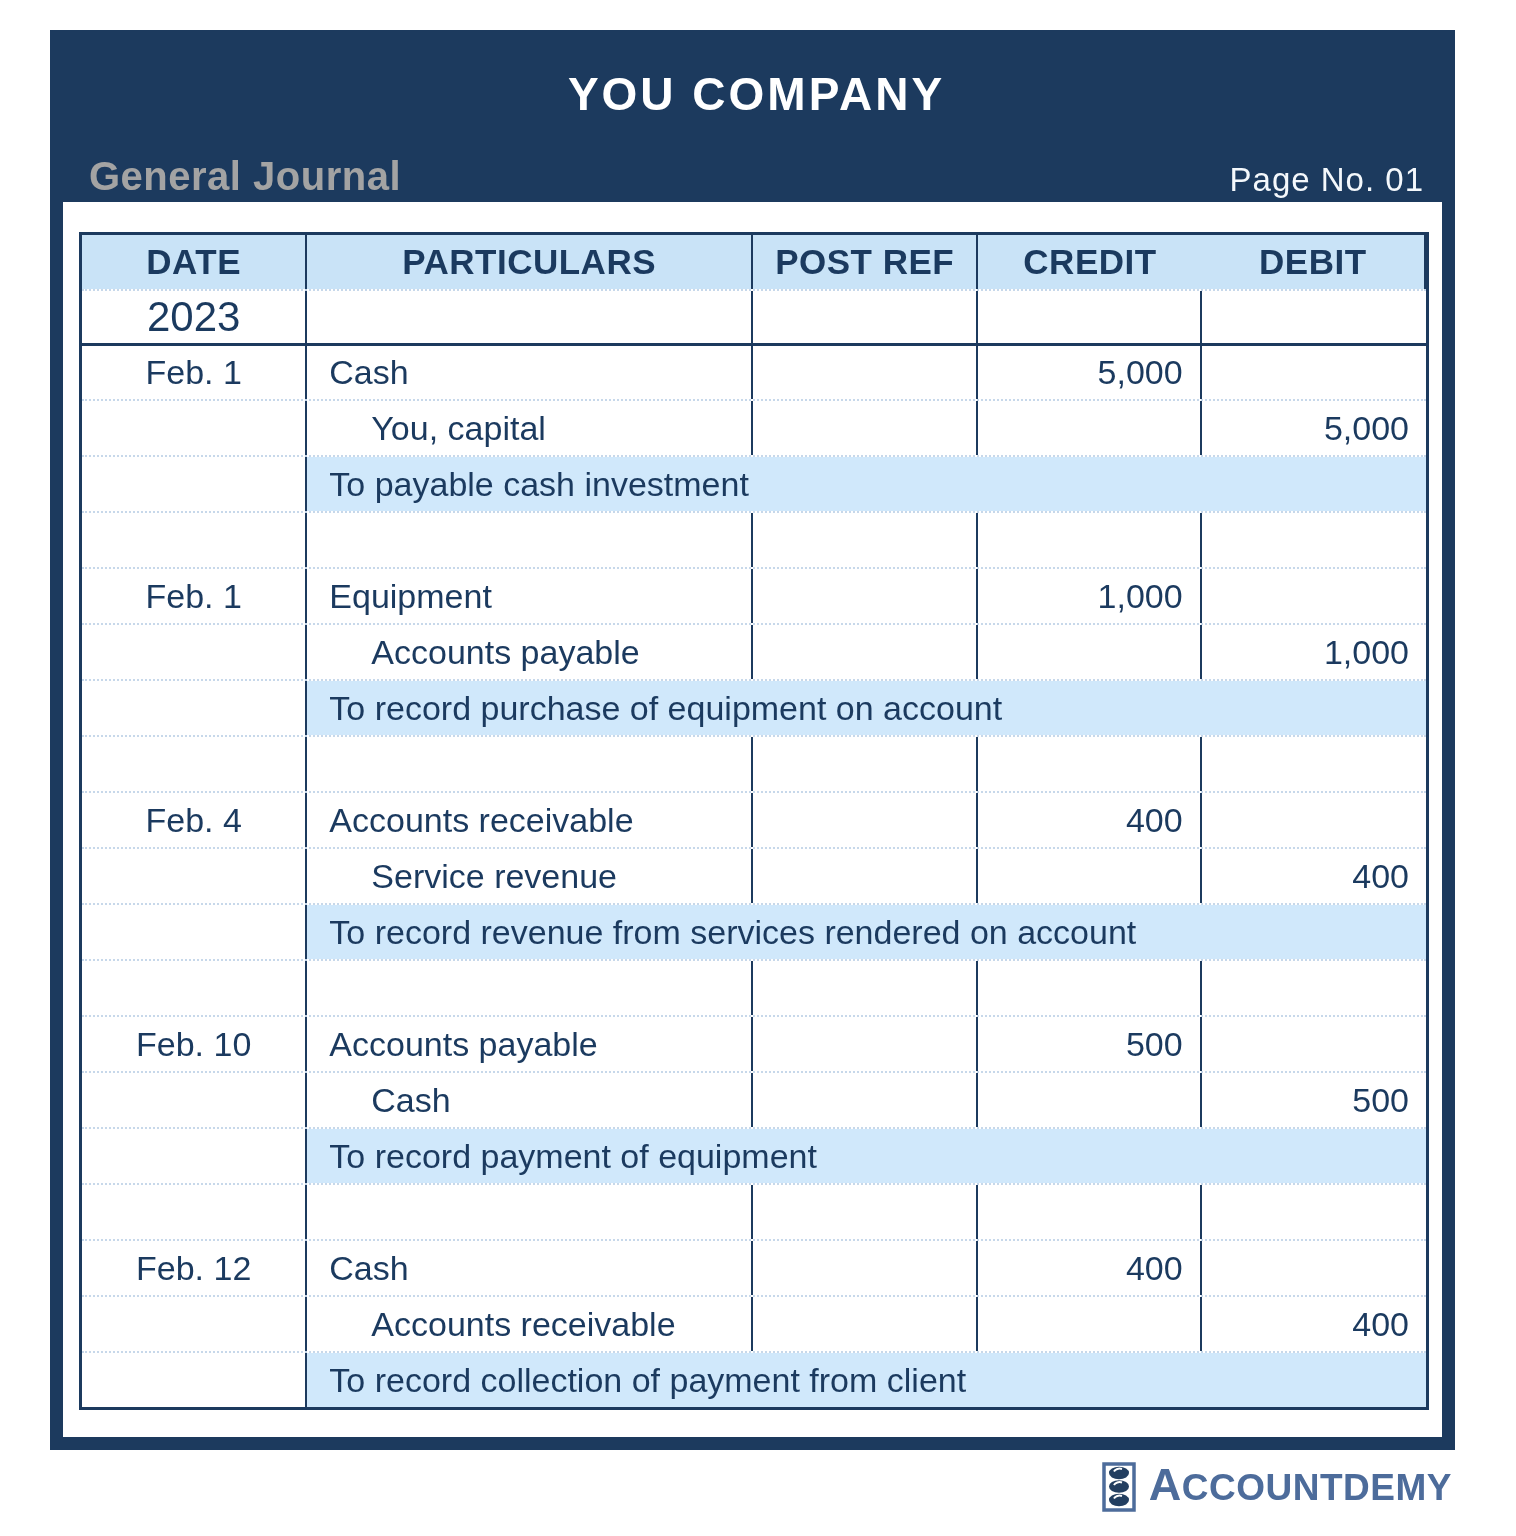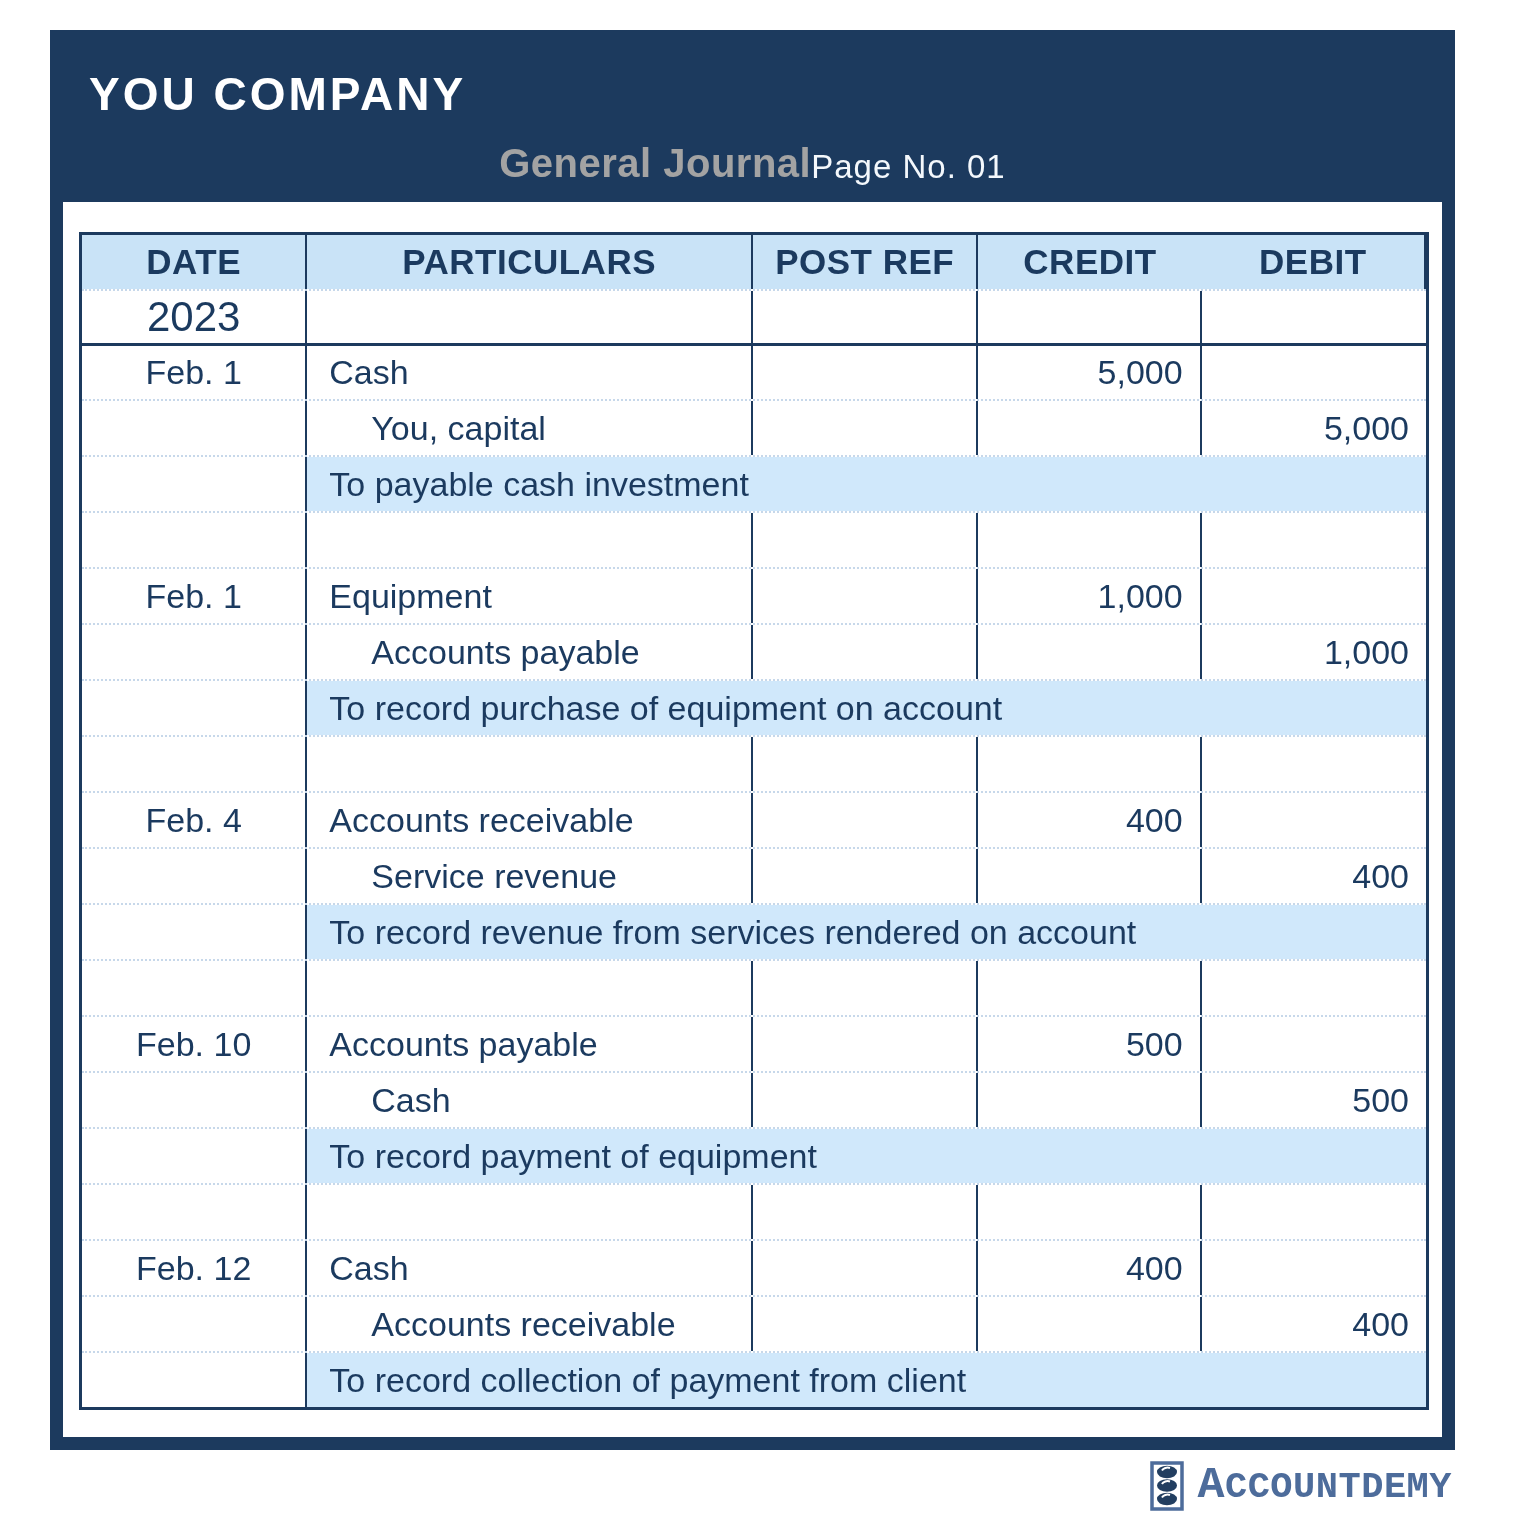--- a/index.html
+++ b/index.html
@@ -24,21 +24,21 @@
     left:50px; top:30px;
     width:1405px; height:1420px;
     border:13px solid var(--navy);
     background:#ffffff;
   }
   
   .band{
     background:var(--navy);
     height:159px;
     display:flex;
-    flex-direction:row;
+    flex-direction:column;
     padding:24px 18px 16px 26px;
     gap:33px;
   }
   .company{
     text-align:center;
     color:#ffffff;
     font-size:46px;
     font-weight:bold;
     letter-spacing:3px;
   }
@@ -119,21 +119,20 @@
     align-items:center;
     gap:13px;
   }
   .brand{
     display:block;
     color:var(--slate);
     font-size:37px;
     font-weight:bold;
     letter-spacing:0.5px;
     line-height:48px;
-    font-family:Liberation Mono, monospace;
   }
   .brand::first-letter{font-size:45px;}
 </style>
 </head>
 <body>
 
 <div class="frame">
 
   <div class="band">
     <div class="company">YOU COMPANY</div>

